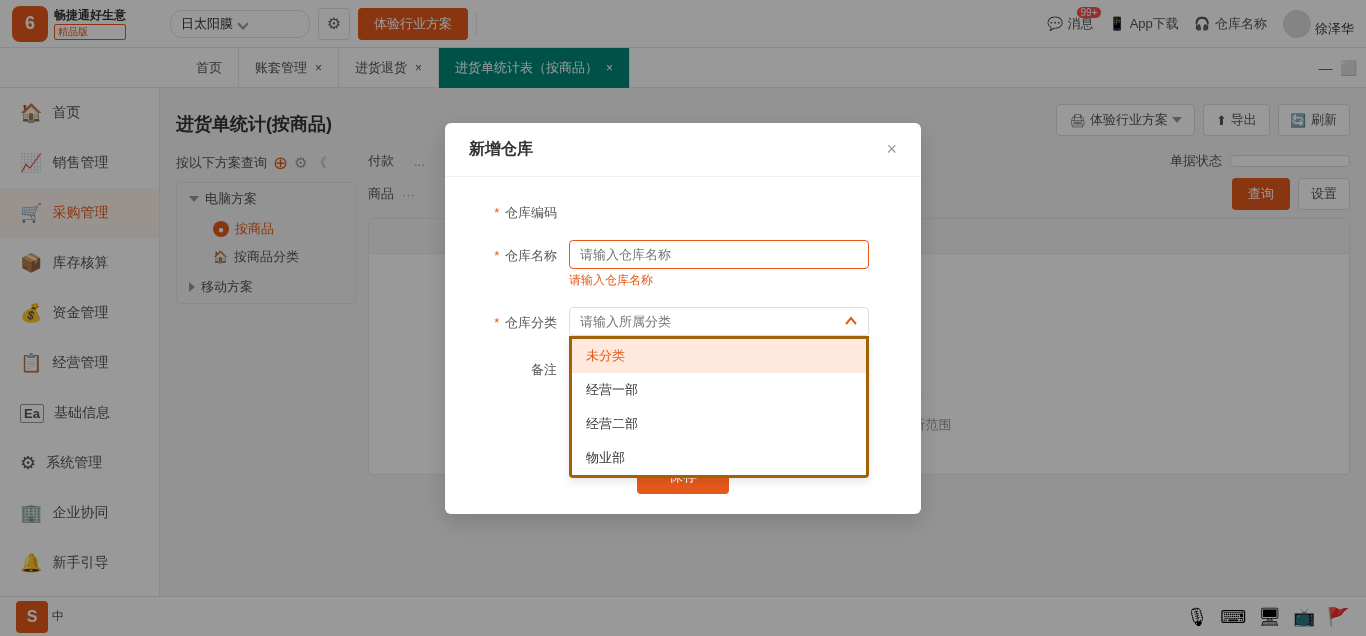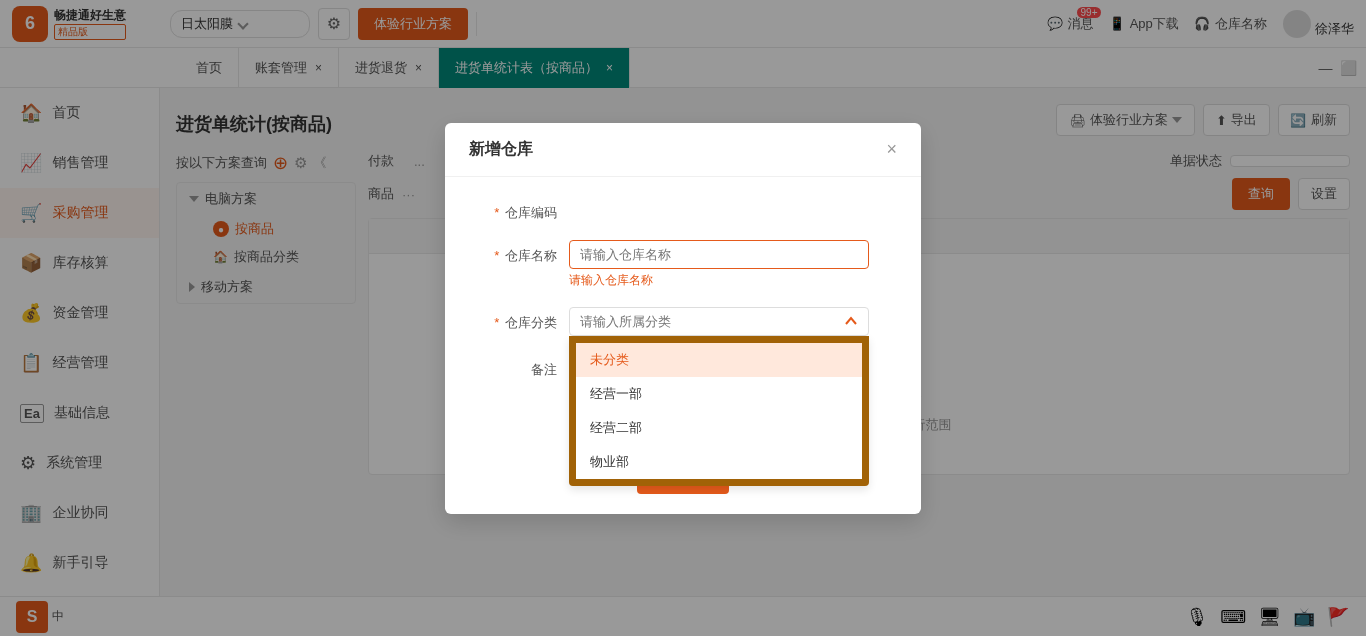--- a/index.html
+++ b/index.html
@@ -303,21 +303,21 @@
       align-items: center;
       justify-content: center;
       color: #e55a1b;
       font-size: 16px;
     }
     .dropdown-list {
       position: absolute;
       top: 100%;
       left: 0; right: 0;
       background: #fff;
-      border: 7px solid #a16207;
+      border: 3px solid #a16207;
       border-radius: 0 0 4px 4px;
       box-shadow: 0 4px 8px rgba(0,0,0,0.1);
       z-index: 10;
     }
     .dropdown-item {
       padding: 8px 14px;
       font-size: 13px;
       cursor: pointer;
       color: #333;
     }

